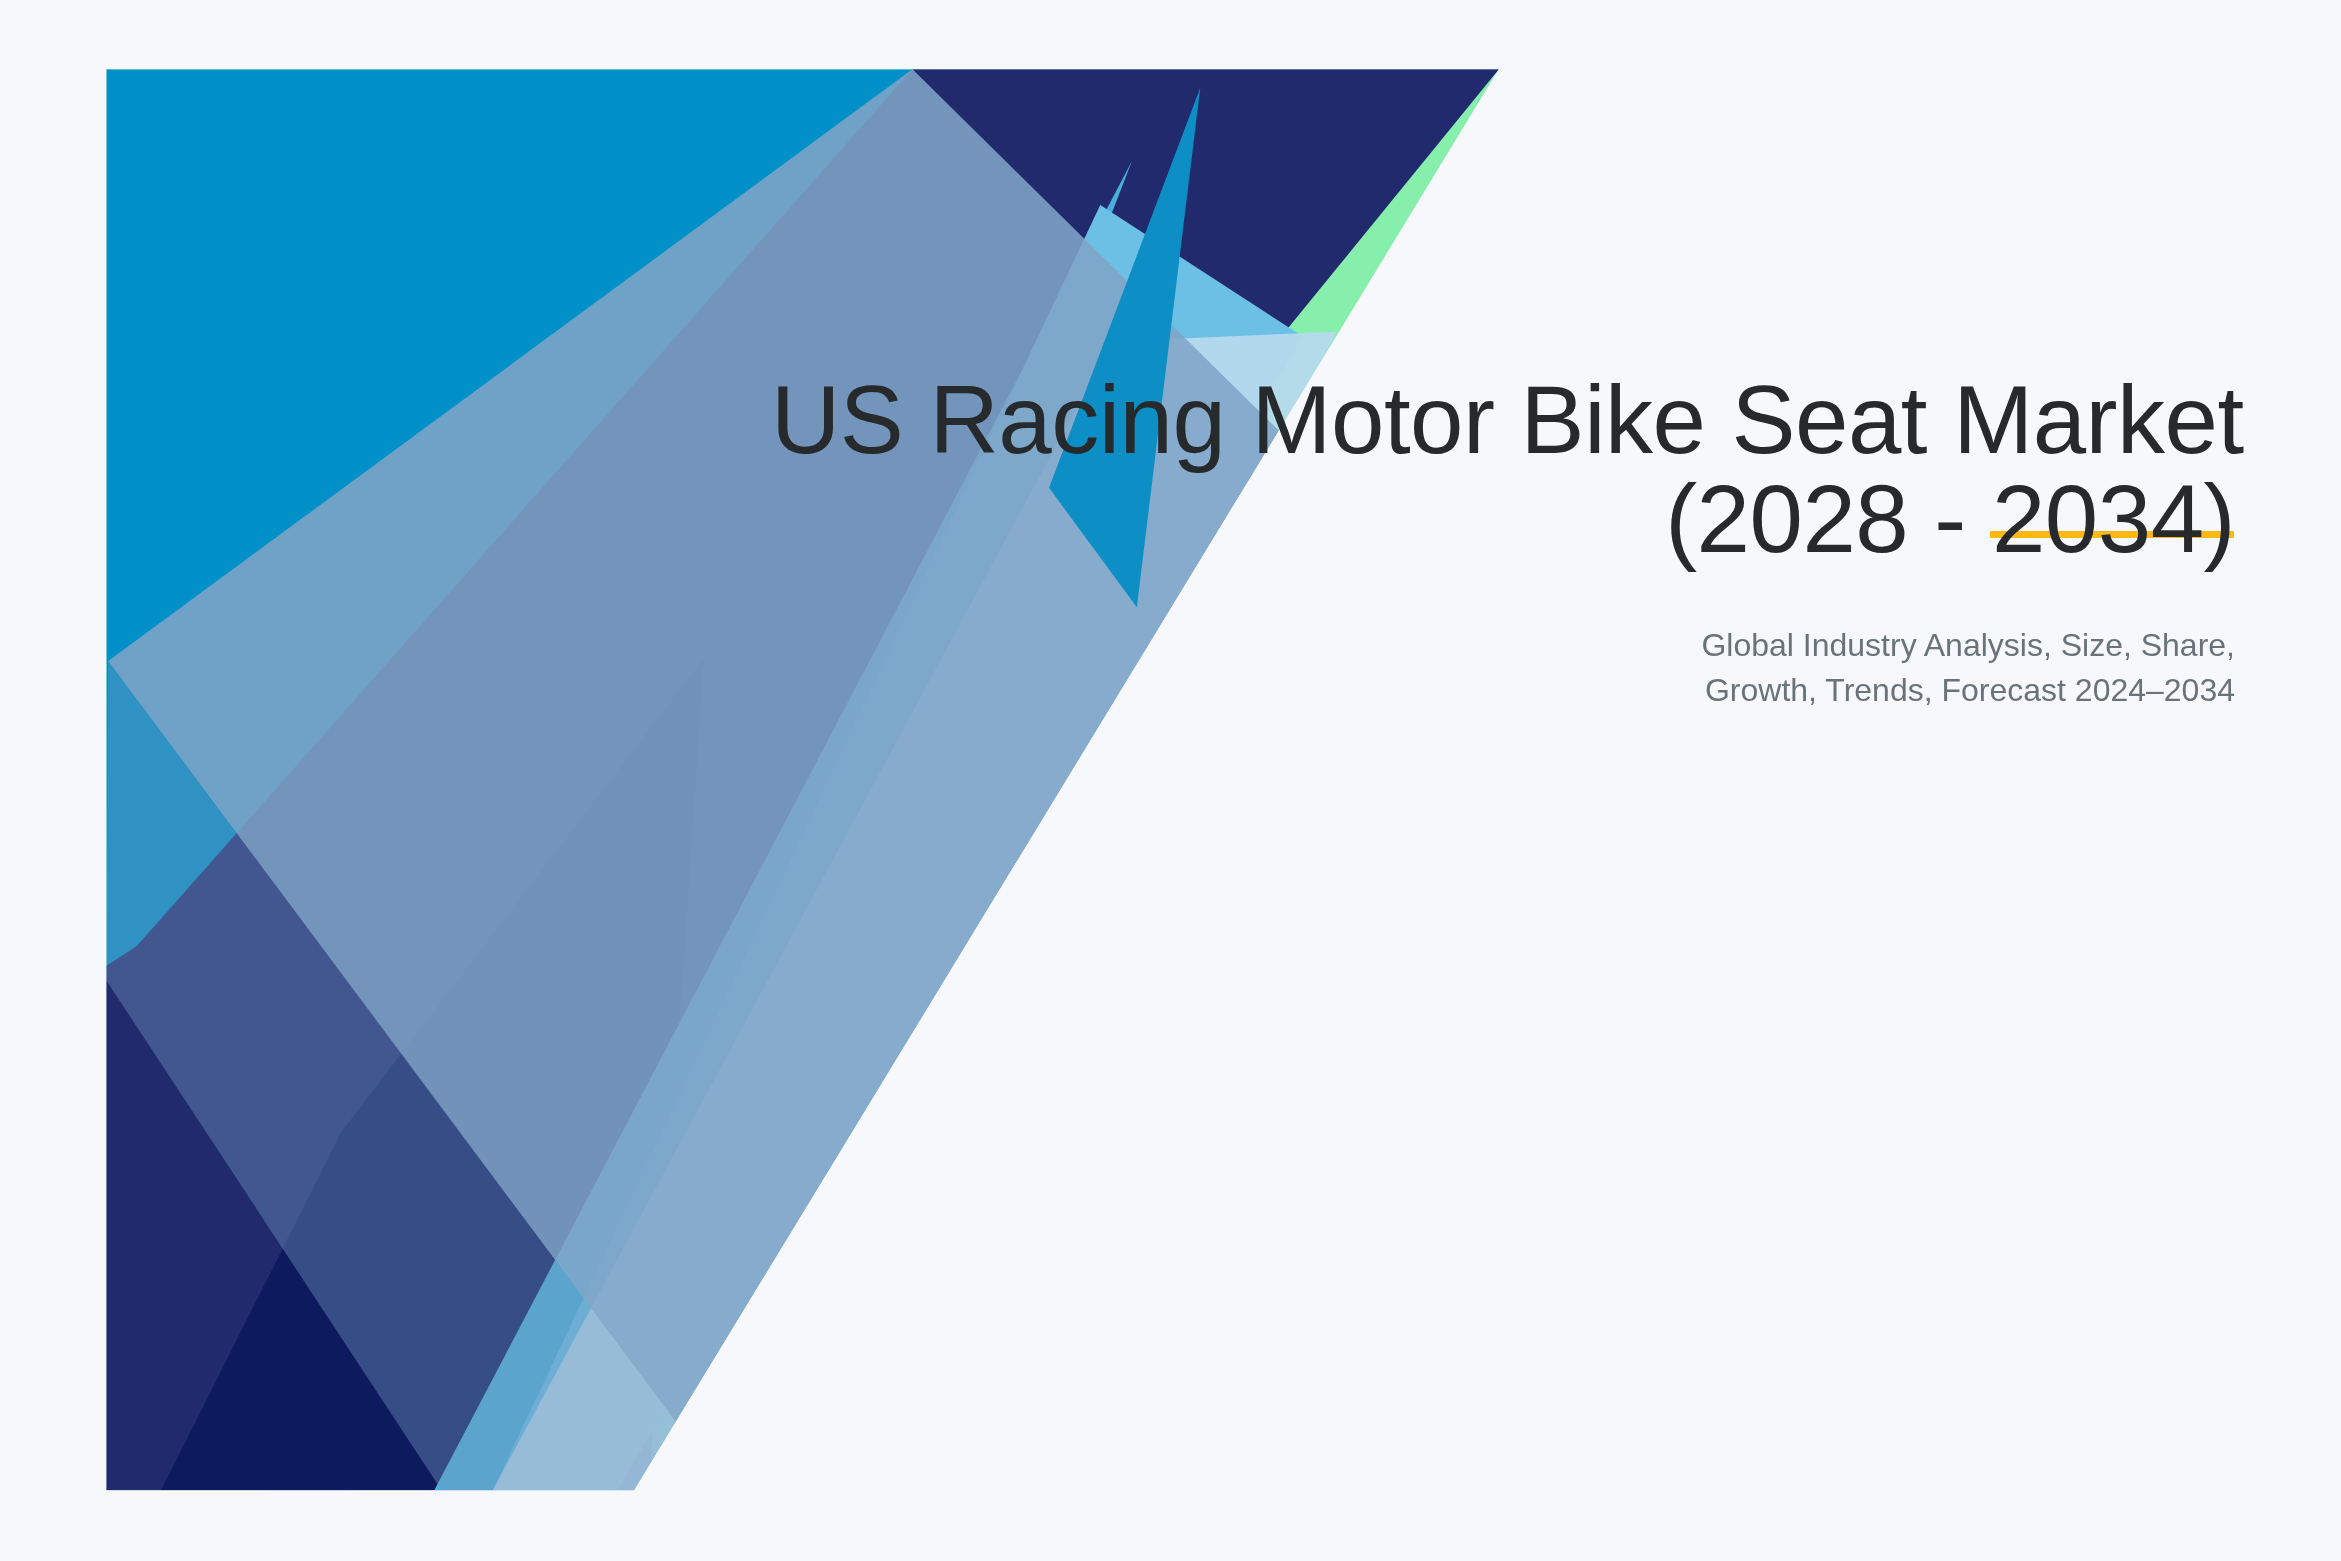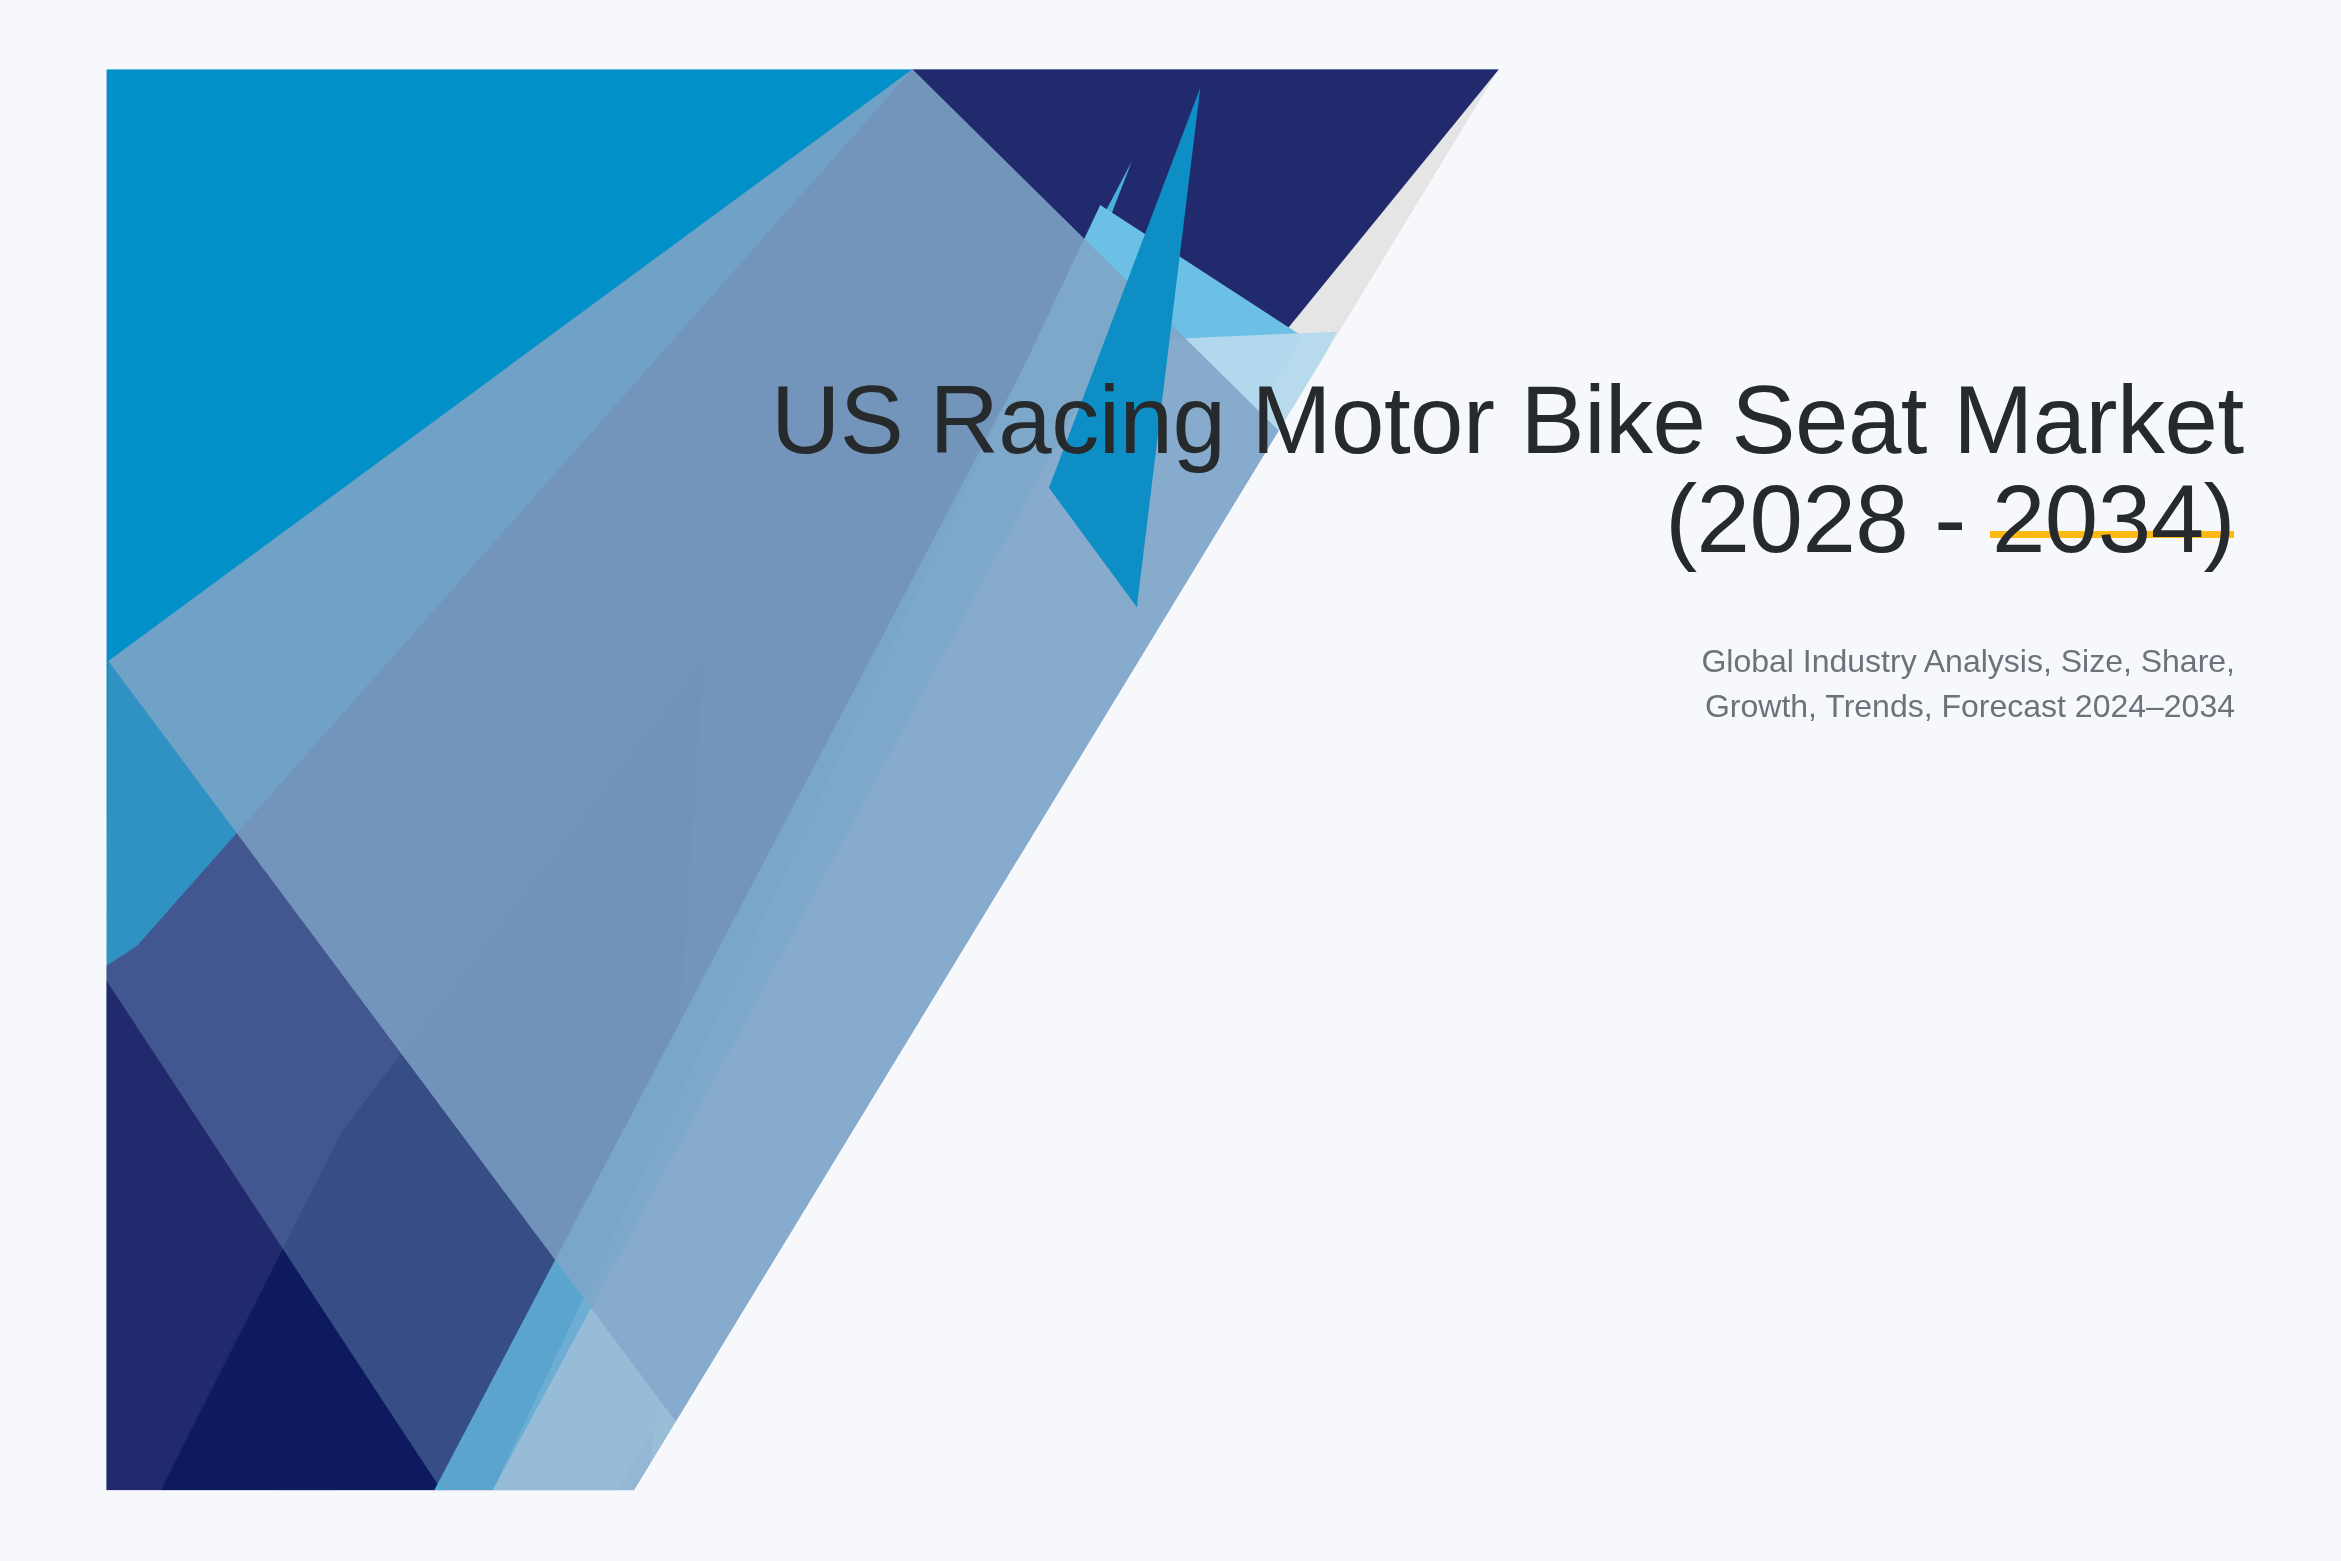--- a/index.html
+++ b/index.html
@@ -7,21 +7,21 @@
     padding: 0;
     background: #ffffff;
   }
   body {
     font-family: "Liberation Sans", sans-serif;
   }
   #cover {
     position: relative;
     width: 2342px;
     height: 1561px;
-    background: #e5e5e5;
+    background: #86efac;
     overflow: hidden;
   }
   #artwork {
     position: absolute;
     left: 0;
     top: 0;
     width: 2342px;
     height: 1561px;
   }
   #text-block {
@@ -52,21 +52,21 @@
     width: 244px;
     height: 7.3px;
     background: #fcb813;
     z-index: 3;
   }
   .title-line span {
     position: relative;
     z-index: 4;
   }
   #subtitle {
-    margin-top: 70px;
+    margin-top: 54px;
     font-size: 32px;
     line-height: 1.4;
     color: #6a727a;
     font-weight: 400;
     text-align: right;
     white-space: pre-line;
   }
 </style>
 </head>
 <body>

